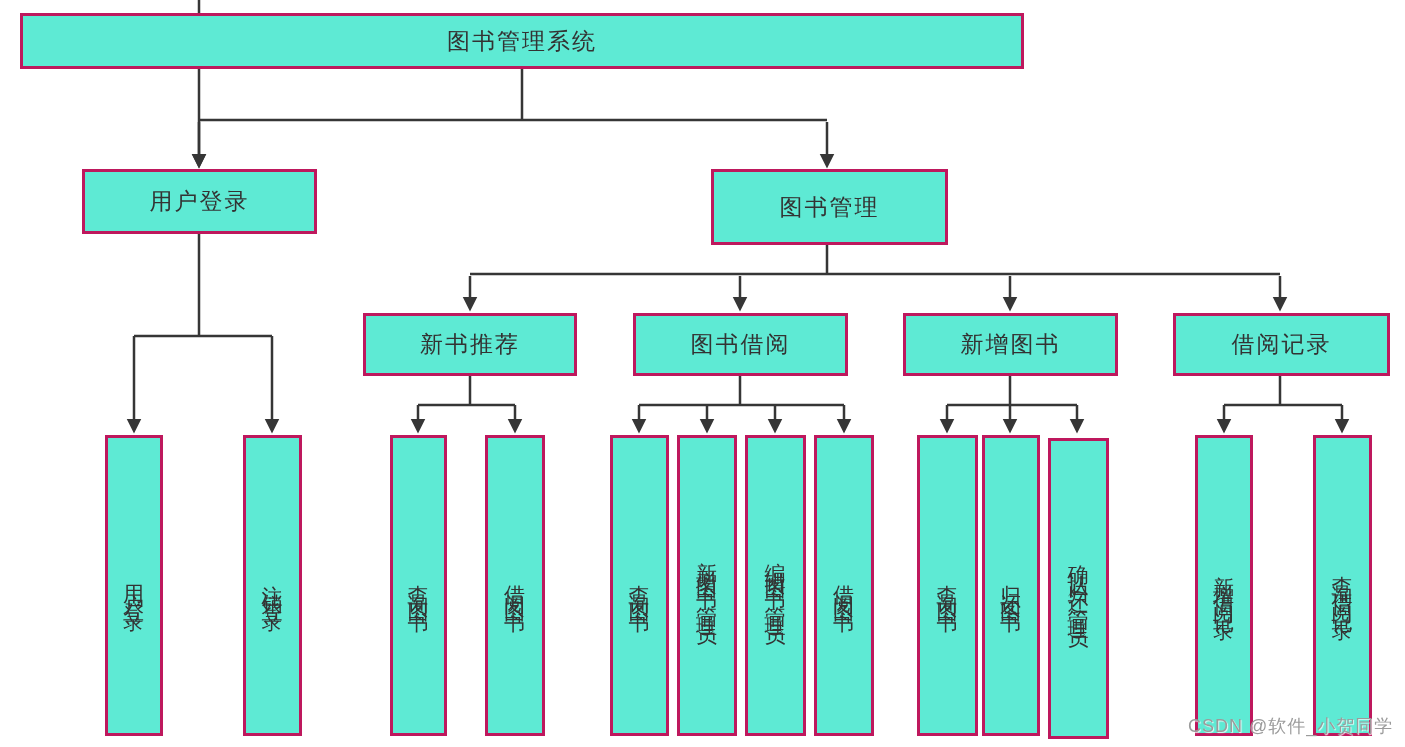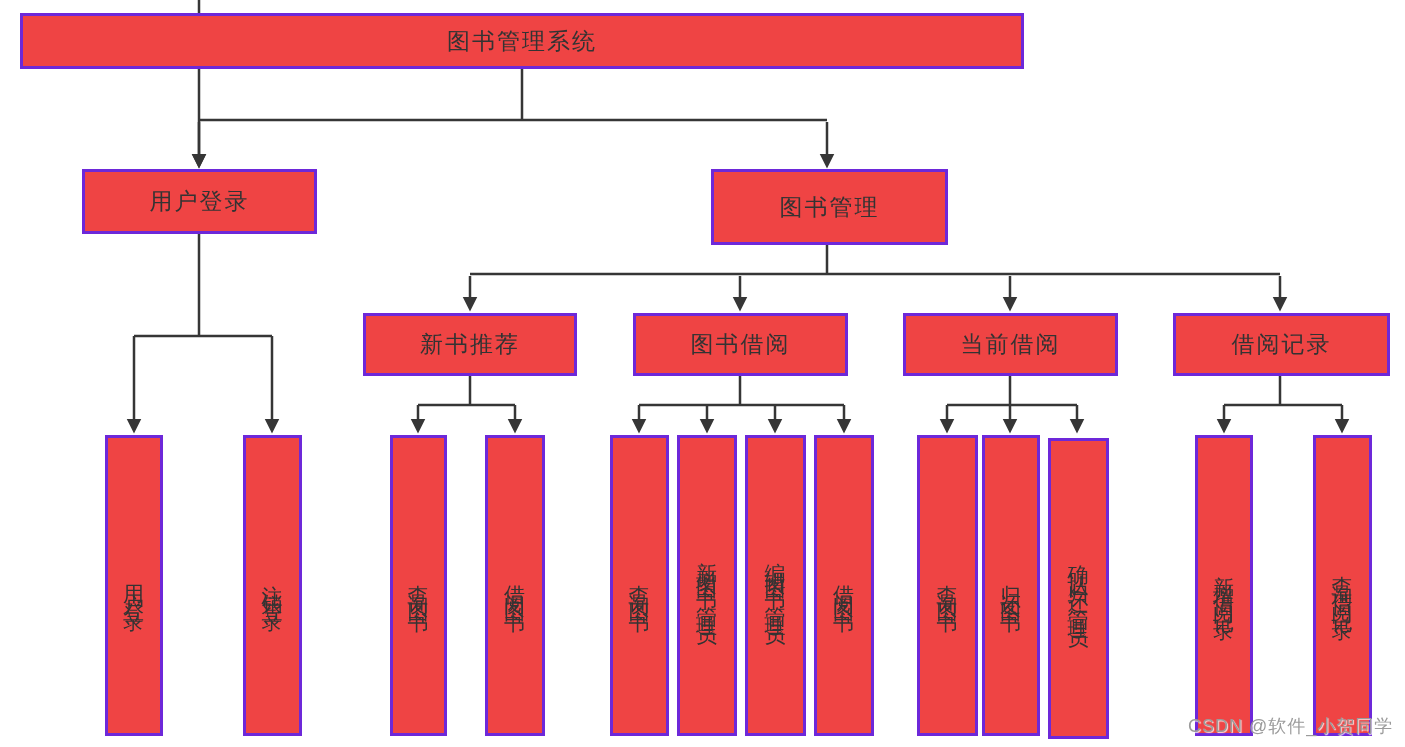--- a/index.html
+++ b/index.html
@@ -2,21 +2,21 @@
 <html><head>
 <meta charset="utf-8">
 <style>
   html,body{margin:0;padding:0;background:#fff;}
   #stage{
     position:relative;width:1405px;height:747px;background:#fff;overflow:hidden;
     font-family:"Liberation Sans","DejaVu Sans",sans-serif;color:#333;
   }
   svg.wires{position:absolute;left:0;top:0;z-index:1;}
   .node{
-    position:absolute;box-sizing:border-box;background:#ef4444;border:3px solid #6d28d9;
+    position:absolute;box-sizing:border-box;background:#5eead4;border:3px solid #be185d;
     display:flex;align-items:center;justify-content:center;z-index:2;
   }
   .node .lbl{
     font-size:23px;letter-spacing:2px;color:#333;white-space:nowrap;
   }
   .node.v .lbl{
     writing-mode:vertical-rl;text-orientation:mixed;
     font-size:21px;letter-spacing:9px;line-height:1;
   }
   .watermark{
@@ -84,21 +84,21 @@
     <span class="lbl">图书管理</span>
   </div>
 
   <div class="node" style="left:633px;top:313px;width:215px;height:63px">
     <span class="lbl">图书借阅</span>
   </div>
   <div class="node" style="left:363px;top:313px;width:214px;height:63px">
     <span class="lbl">新书推荐</span>
   </div>
   <div class="node" style="left:903px;top:313px;width:215px;height:63px">
-    <span class="lbl">当前借阅</span>
+    <span class="lbl">新增图书</span>
   </div>
   <div class="node" style="left:1173px;top:313px;width:217px;height:63px">
     <span class="lbl">借阅记录</span>
   </div>
 
   <div class="node v" style="left:105px;top:435px;width:58px;height:301px">
     <span class="lbl">用户登录</span>
   </div>
   <div class="node v" style="left:243px;top:435px;width:59px;height:301px">
     <span class="lbl">注销登录</span>

